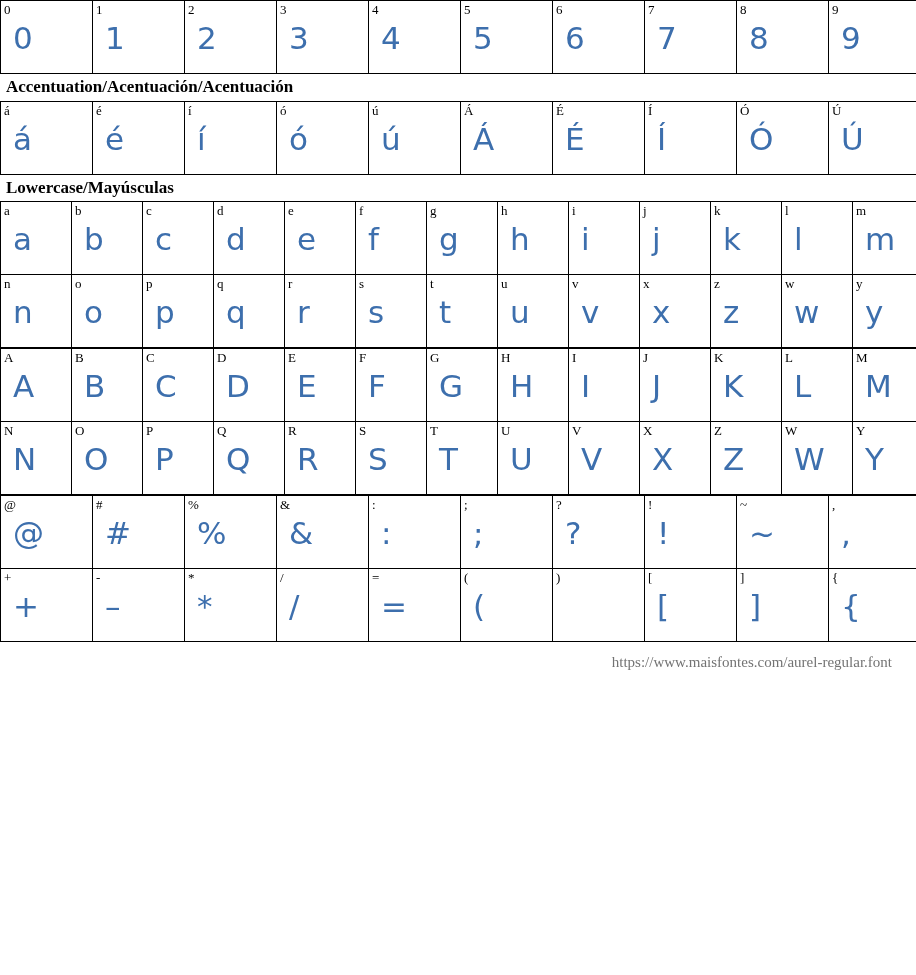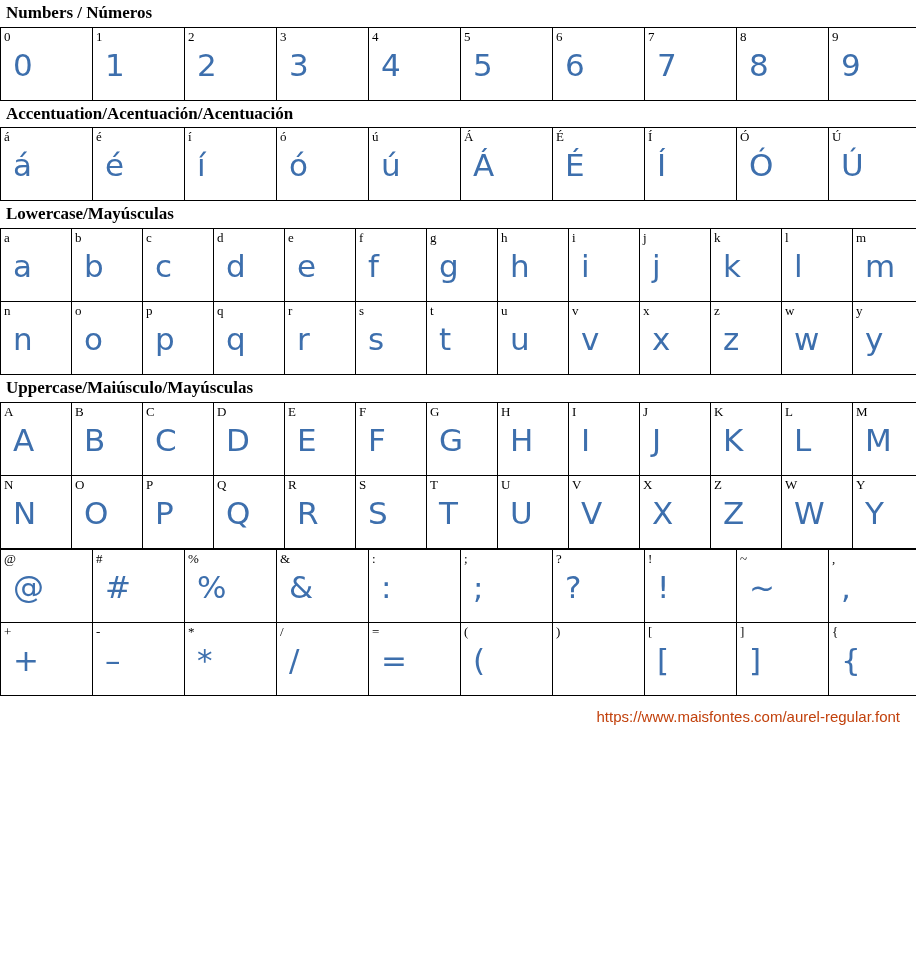--- a/index.html
+++ b/index.html
@@ -59,34 +59,33 @@
     font-family: "DejaVu Sans", sans-serif;
     font-size: 31px;
     line-height: 1;
     margin-top: 6px;
     font-weight: 400;
   }
   
   .row-tall td { height: 72px; }
   .footer {
     text-align: right;
-    font-family: Liberation Sans, sans-serif;
+    font-family: Liberation Serif, serif;
     font-size: 15px;
-    color: #c2410c;
-    padding: 12px 16px 0 0;
+    color: #737373;
+    padding: 12px 24px 0 0;
   }
   .sect { margin: 0; padding: 0; }
 </style>
 </head>
 <body>
 
 <div class="page">
 
   <div class="sect">
-    <div class="section-title">Numbers / Números</div>
     <table class="glyphs">
       <tbody>
           <tr class="row-tall">
         <td style="width:91px">
           <span class="cell-label">0</span>
           <span class="cell-glyph">0</span>
         </td>
         <td style="width:91px">
           <span class="cell-label">1</span>
           <span class="cell-glyph">1</span>
@@ -288,21 +287,20 @@
         <td>
           <span class="cell-label">y</span>
           <span class="cell-glyph">y</span>
         </td>
       </tr>
     </tbody>
       </table>
   </div>
 
   <div class="sect">
-    <div class="section-title">Uppercase/Maiúsculo/Mayúsculas</div>
     <table class="glyphs">
       <tbody>
           <tr>
         <td style="width:70px">
           <span class="cell-label">A</span>
           <span class="cell-glyph">A</span>
         </td>
         <td style="width:70px">
           <span class="cell-label">B</span>
           <span class="cell-glyph">B</span>

